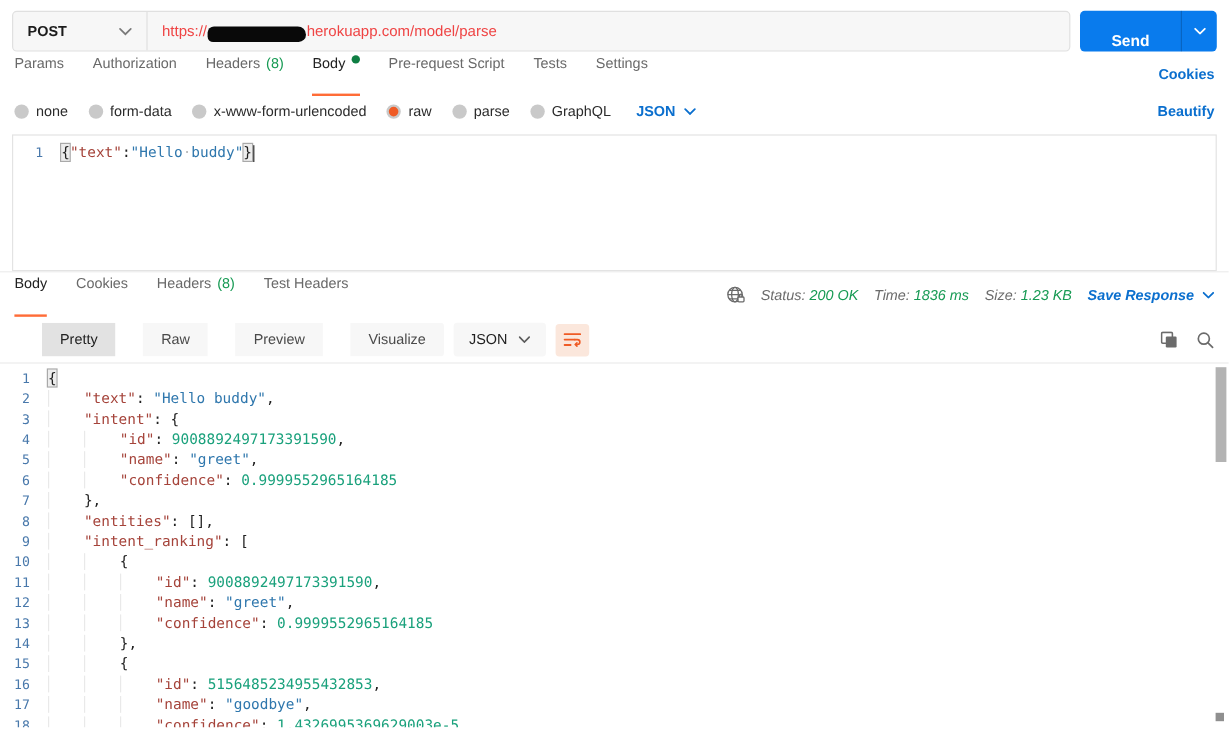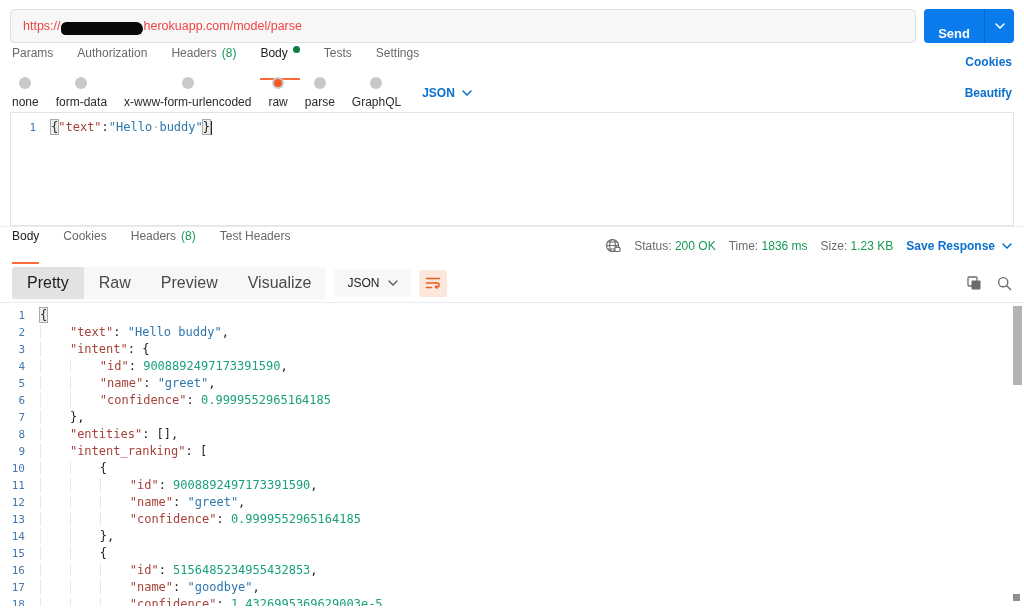--- a/index.html
+++ b/index.html
@@ -12,38 +12,38 @@
     border:1px solid #e0e0e0; border-radius:4px; height:34px; }
   .method { width:112px; display:flex; align-items:center; justify-content:space-between;
     padding:0 12px; border-right:1px solid #e0e0e0; font-size:12px; font-weight:700;
     color:#1c1c1c; cursor:pointer; }
   .url-field { flex:1; display:flex; align-items:center; padding:0 12px; font-size:12.5px;
     color:#ef4444; white-space:nowrap; overflow:hidden; }
   .redaction { display:inline-block; width:82px; height:13px; background:#090909;
     border-radius:7px 9px 8px 6px; margin:0 1px 0 0; transform:translateY(2px); }
   .send-btn { display:flex; align-items:stretch; background:#097bed; border-radius:4px;
     height:34px; color:#fff; cursor:pointer; }
-  .send-main { display:flex; align-items:center; padding:0 14px; font-size:13px; font-weight:700;margin-top:15px; }
+  .send-main { display:flex; align-items:center; padding:0 26px; font-size:13px; font-weight:700;margin-top:15px; }
   .send-caret { display:flex; align-items:center; justify-content:center; width:30px;
     border-left:1px solid rgba(0,0,0,0.18); }
 
   
   .req-tabs { display:flex; align-items:stretch; padding:0 12px; height:36px; font-size:12px; }
   .tab { display:flex; align-items:flex-start; gap:5px; color:#696969; margin-right:24px;
     cursor:pointer; border-bottom:2px solid transparent; padding-top:2px; }
   .tab.active { color:#212121; border-bottom-color:#ff6c37; }
   .tab .badge { color:#169a53; }
   .tab .dot { width:7px; height:7px; border-radius:50%; background:#0e7e43; display:inline-block; }
   .right-link { margin-left:auto; align-self:center; color:#0b6fce; font-weight:700;
     font-size:12px; cursor:pointer; }
 
   
   .modes { display:flex; align-items:center; padding:4px 12px 10px 12px; height:32px;
     font-size:12px; color:#2b2b2b; }
-  .mode { display:flex; align-items:center; gap:6px; margin-right:17px; cursor:pointer;flex-direction:column; }
+  .mode { display:flex; align-items:center; gap:6px; margin-right:17px; cursor:pointer; }
   .radio { width:12px; height:12px; border-radius:50%; background:#c9c9c9; }
   .radio.sel { background:#ef5b25; border:2.5px solid #c9c9c9; }
   .lang-sel { display:flex; align-items:center; gap:7px; color:#0b6fce; font-weight:700;
     margin-left:4px; cursor:pointer; }
 
   
   .req-editor { margin:0 10px; border:1px solid #e3e3e3; height:114px; background:#fff;
     padding-top:6px; overflow:hidden; }
   .code-line { display:flex; height:17px; line-height:17px;
     font-family:"DejaVu Sans Mono", monospace; font-size:12px; }
@@ -56,49 +56,57 @@
   .tk-s { color:#2f77ad; }
   .tk-n { color:#1aa17c;margin-top:24px; }
   .tk-w { color:#b9b9b9; }
   .tk-m { color:#212121; background:#ededed; outline:1px solid #a9a9a9; }
   .tk-g { border-left:1px solid #e9e9e9; }
   .caret { border-left:1.5px solid #2b2b2b; margin-left:1px; height:14px; align-self:center; }
 
   
   .resp-tabs { display:flex; align-items:stretch; padding:0 12px; height:38px; font-size:12px;
     border-top:1px solid #ededed; }
-  .resp-meta { margin-left:auto; display:flex; align-items:center; gap:13px; font-size:12px; }
+  .resp-meta { margin-left:auto; display:flex; align-items:center; gap:13px; font-size:12px;font-style:italic; }
   .meta-item .m-label { color:#6b6b6b; }
   .meta-item .m-value { color:#169a53; }
   .save-resp { display:flex; align-items:center; gap:7px; color:#0b6fce; font-weight:700;
     cursor:pointer; }
 
   .view-row { display:flex; align-items:center; padding:6px 12px; height:38px; }
   .seg { display:flex; border-radius:3px; overflow:hidden; }
-  .seg .vtab { font-size:16px; color:#4a4a4a; padding:7px 15px; background:#f7f7f7; cursor:pointer; }
+  .seg .vtab { font-size:12px; color:#4a4a4a; padding:7px 15px; background:#f7f7f7; cursor:pointer;margin-left:23px; }
   .seg .vtab.active { background:#e2e2e2; color:#212121; font-weight:400; }
   .lang-box { margin-left:8px; display:flex; align-items:center; gap:9px; background:#f7f7f7;
     border-radius:3px; padding:7px 13px; font-size:12px; color:#212121; cursor:pointer; }
   .wrap-box { margin-left:8px; width:28px; height:27px; background:#fbe7dc; border-radius:3px;
     display:flex; align-items:center; justify-content:center; cursor:pointer; }
   .view-icons { margin-left:auto; display:flex; align-items:center; gap:15px; }
   .view-icons > div { cursor:pointer; display:flex; }
 
   .resp-editor { position:relative; border-top:1px solid #ececec; height:304px;
     padding-top:4px; overflow:hidden; background:#fff; }
   .vscroll { position:absolute; top:3px; right:2px; width:9px; height:79px; background:#b3b3b3; }
   .scroll-corner { position:absolute; bottom:5px; right:4px; width:7px; height:7px; background:#8f8f8f; }
 
   svg { display:block; }
 </style>
 </head>
 <body>
 
 <div class="topbar">
   <div class="url-bar">
+    <div class="method">
+      <span>POST</span>
+      <span>
+        <svg width="11" height="7" viewBox="0 0 11 7">
+            <path d="M1 1l4.5 4.5L10 1" stroke="#7a7a7a" stroke-width="1.4" fill="none" stroke-linecap="round"></path>
+          </svg>
+      </span>
+    </div>
     <div class="url-field">
       <span>https://</span>
         <span class="redaction"></span>
         <span>herokuapp.com/model/parse</span>
     </div>
   </div>
   <div class="send-btn">
     <div class="send-main">
       <span>Send</span>
     </div>
@@ -119,20 +127,23 @@
     <div class="tab">
       <span>Authorization</span>
     </div>
     <div class="tab">
       <span>Headers</span>
       <span class="badge">(8)</span>
     </div>
     <div class="tab active">
       <span>Body</span>
       <span class="dot"></span>
+    </div>
+    <div class="tab">
+      <span>Pre-request Script</span>
     </div>
     <div class="tab">
       <span>Tests</span>
     </div>
     <div class="tab">
       <span>Settings</span>
     </div>
     <div class="right-link">Cookies</div>
 </div>
 

